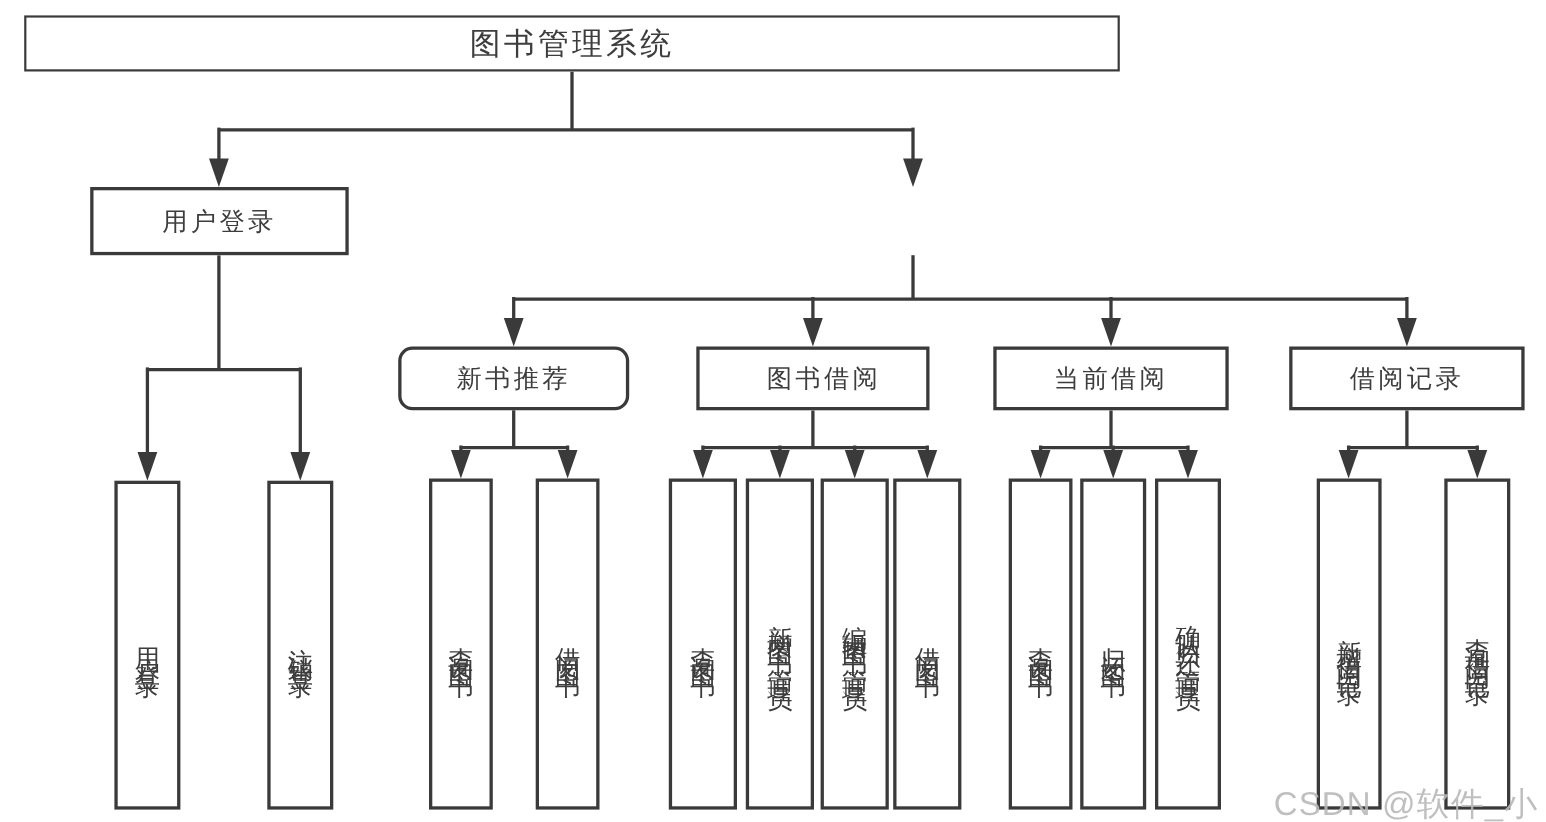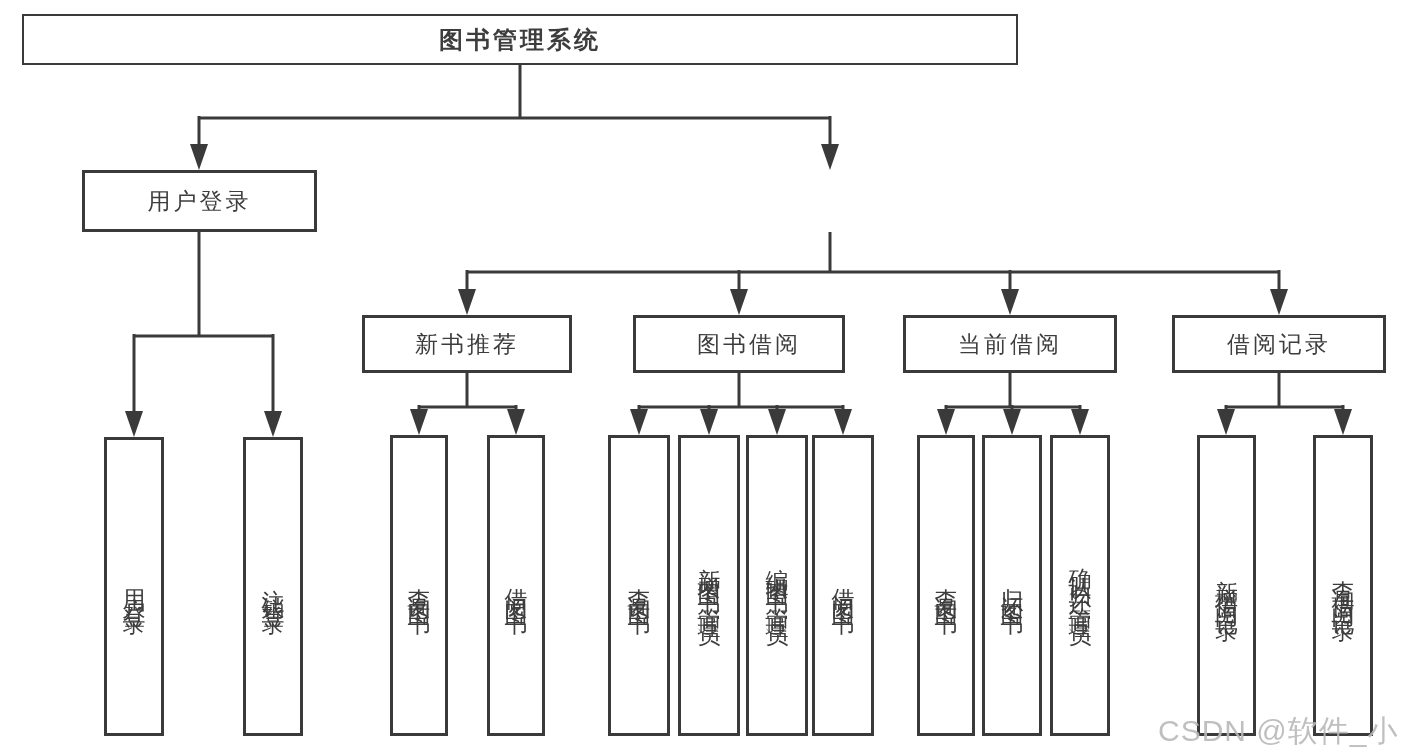--- a/index.html
+++ b/index.html
@@ -20,21 +20,21 @@
   .wires{position:absolute;left:0;top:0;z-index:0;color:var(--line);}
   .node{
     position:absolute;
     box-sizing:border-box;
     background:#fff;
     border:3px solid var(--line);
     display:flex;align-items:center;justify-content:center;
     z-index:1;
   }
   .hnode{font-size:23px;letter-spacing:3px;}
-  .root{border-width:2px;font-size:24px;font-weight:bold;}
+  .root{border-width:2px;font-size:28px;}
   .leaf{font-size:23px;}
   .leaf .vtext{
     writing-mode:vertical-rl;
     text-orientation:mixed;
     letter-spacing:8px;
     line-height:1;
     white-space:nowrap;
   }
   .watermark{
     position:absolute;
@@ -142,21 +142,21 @@
   </svg>
 
   <div class="node hnode root" style="left:22px;top:14px;width:996px;height:51px;">
     <span>图书管理系统</span>
   </div>
 
   <div class="node hnode" style="left:82px;top:170px;width:235px;height:62px;">
     <span>用户登录</span>
   </div>
 
-  <div class="node hnode" style="left:362px;top:315px;width:210px;height:58px;">
+  <div class="node hnode" style="left:362px;top:315px;width:210px;height:58px;border-radius:13px;">
     <span>新书推荐</span>
   </div>
   <div class="node hnode" style="left:633px;top:315px;width:212px;height:58px;padding-left:20px;">
     <span>图书借阅</span>
   </div>
   <div class="node hnode" style="left:903px;top:315px;width:214px;height:58px;">
     <span>当前借阅</span>
   </div>
   <div class="node hnode" style="left:1172px;top:315px;width:214px;height:58px;">
     <span>借阅记录</span>

